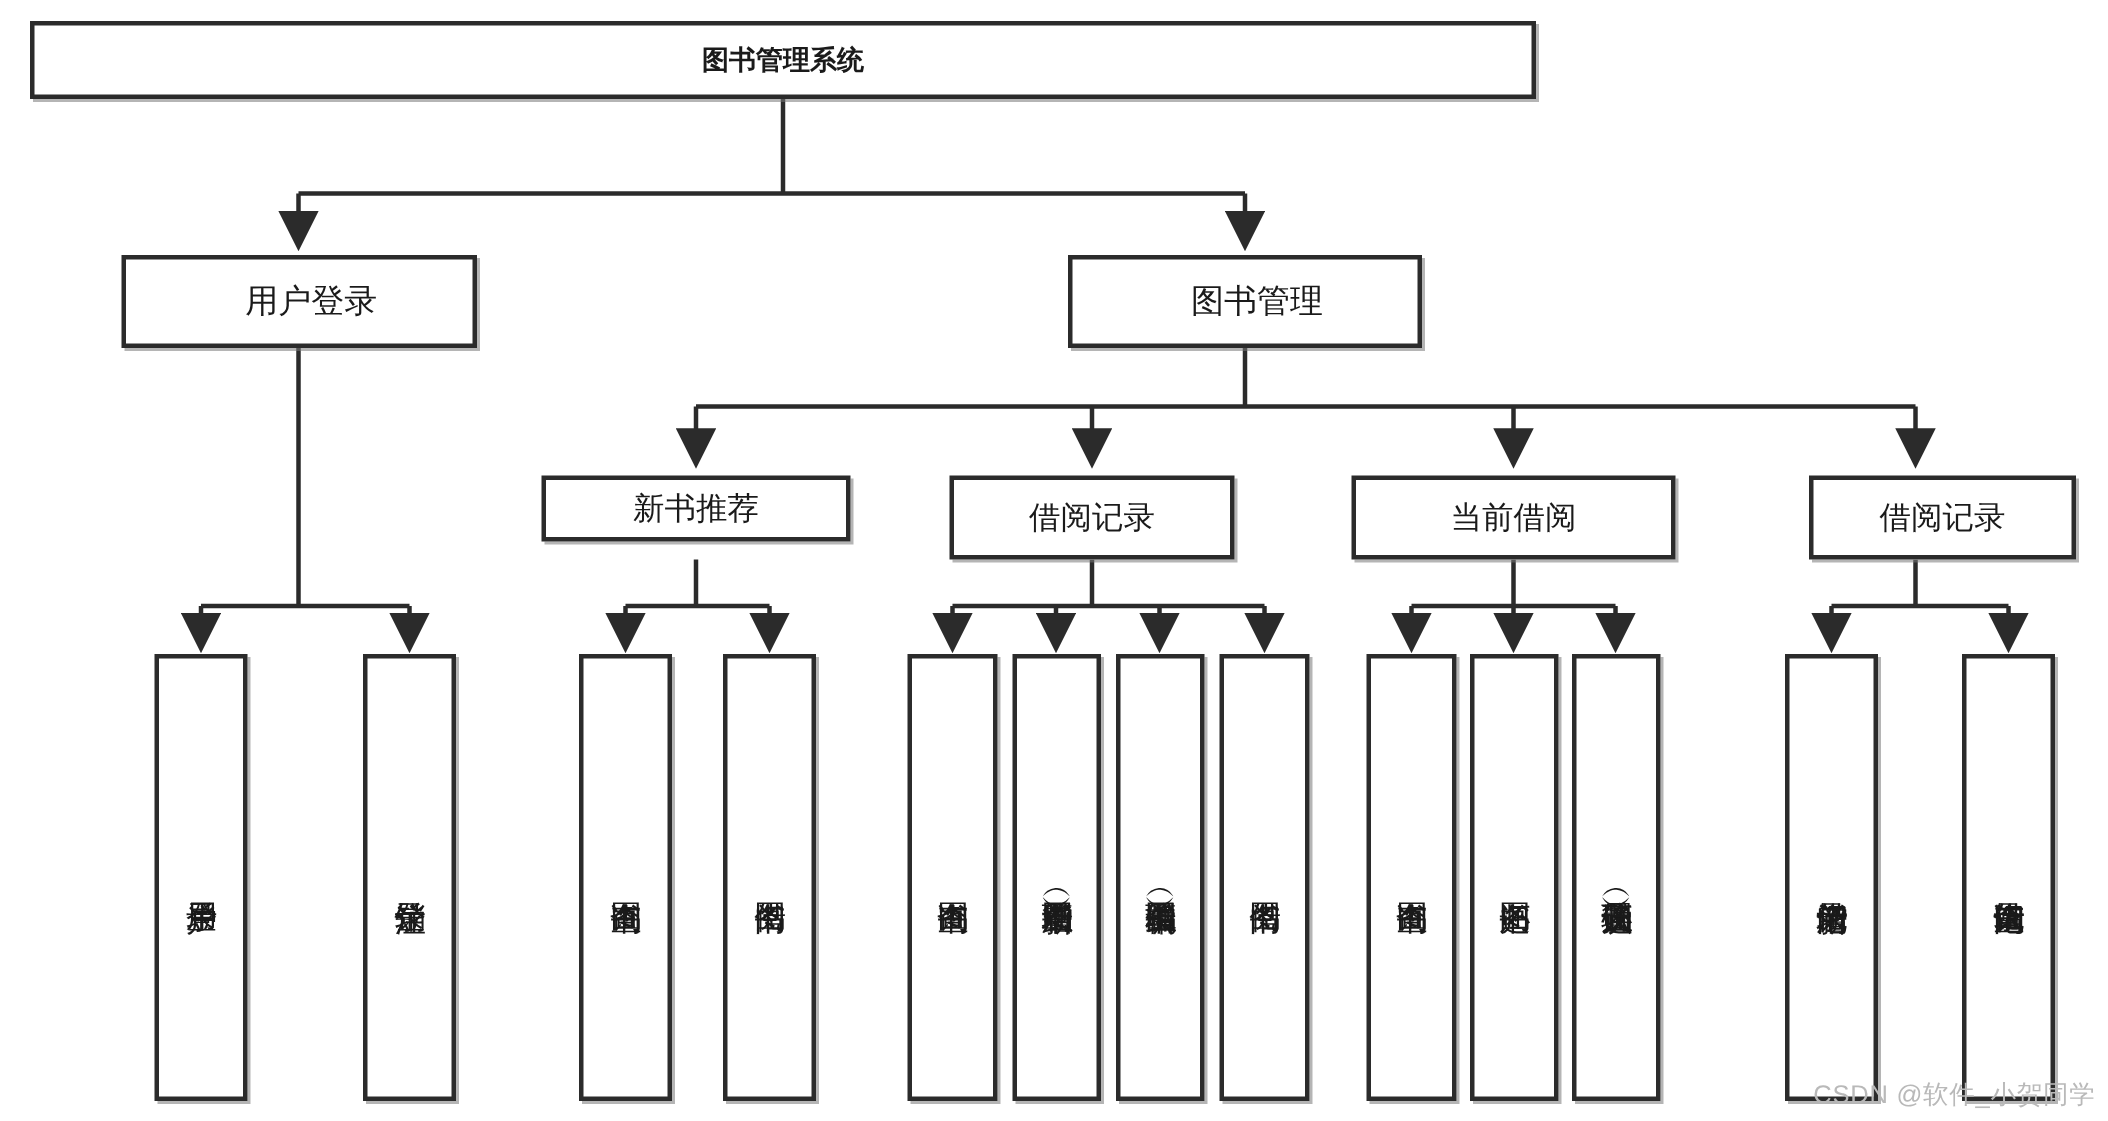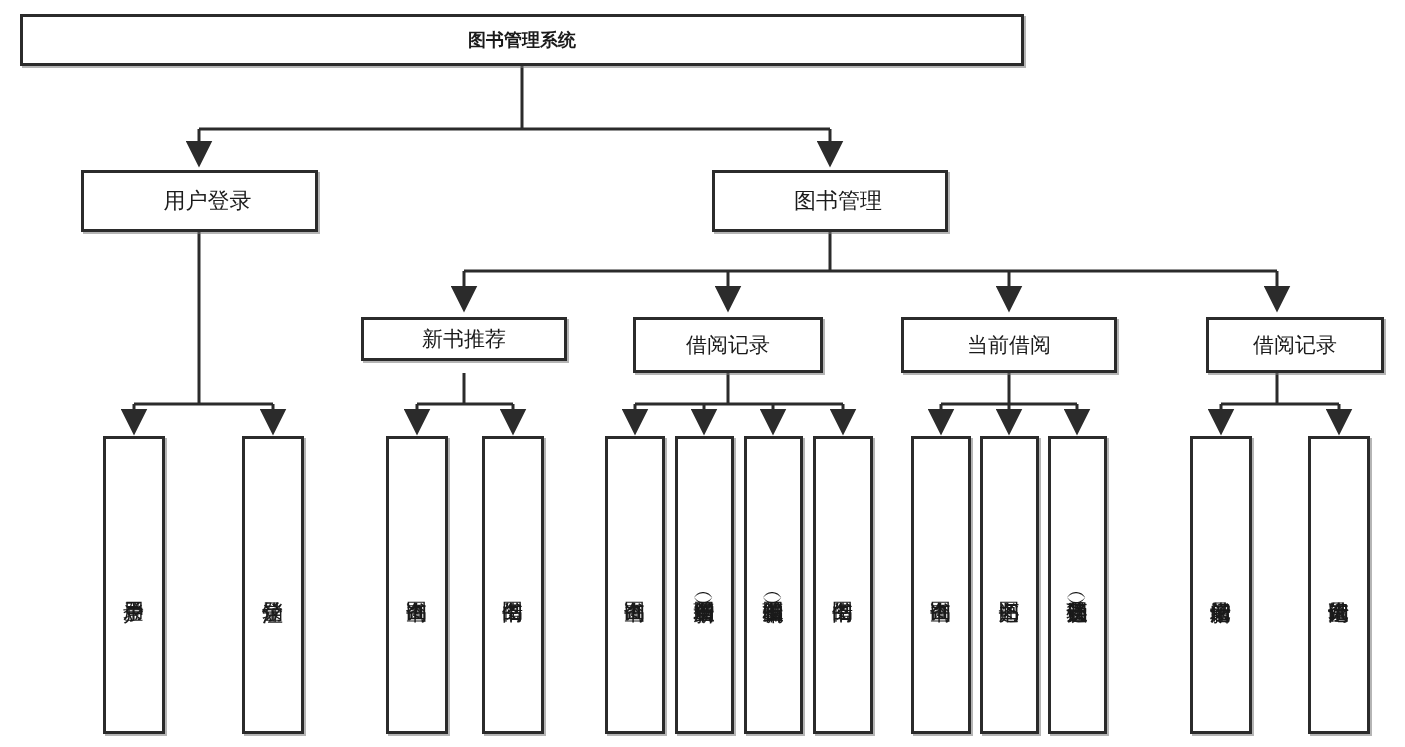--- a/index.html
+++ b/index.html
@@ -169,13 +169,14 @@
     <span class="label">确认归还（管理员）</span>
   </div>
 
   <div class="node leaf" style="left:1190px;top:436px;width:62px;height:298px;">
     <span class="label">新增借阅记录</span>
   </div>
   <div class="node leaf" style="left:1308px;top:436px;width:62px;height:298px;">
     <span class="label">查询借阅记录</span>
   </div>
 
+  <div id="watermark">CSDN @软件_小贺同学</div>
 </div>
 
 </body></html>

